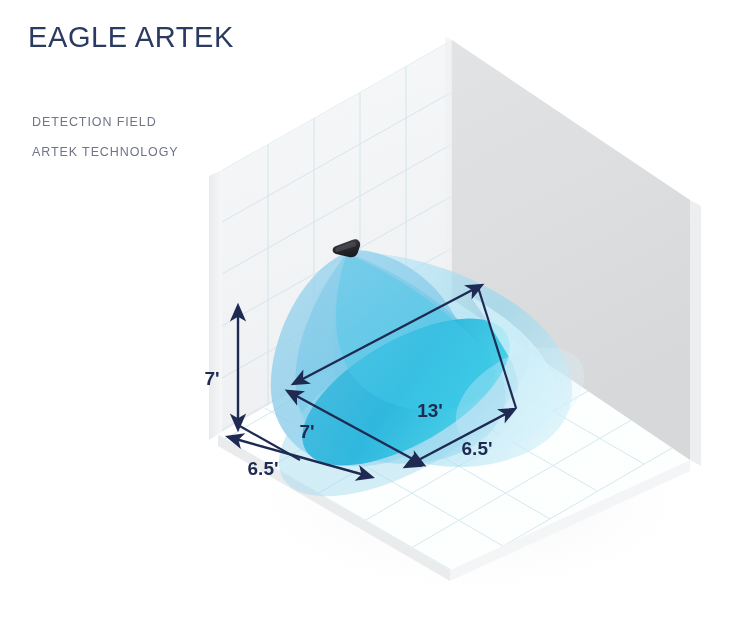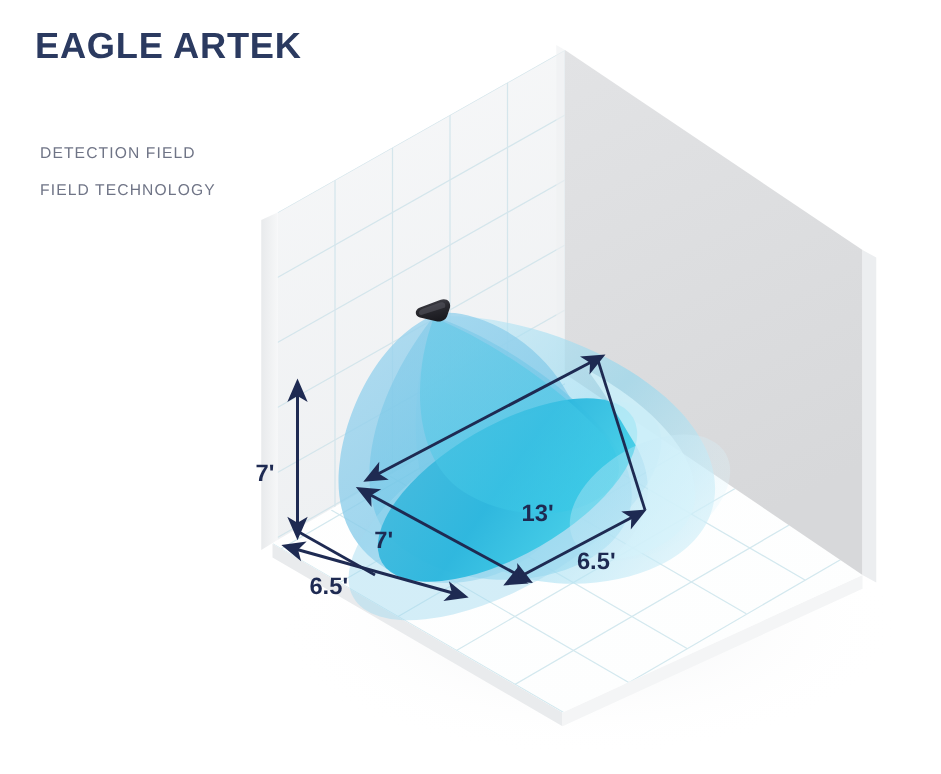--- a/index.html
+++ b/index.html
@@ -27,21 +27,21 @@
   #title-block {
     position: absolute;
     left: 28px;
     top: 20px;
     width: 380px;
   }
   #page-title {
     font-size: 29px;
     letter-spacing: 0.6px;
     color: #2b3a60;
-    font-weight: 700;
+    font-weight: 400;
     margin: 0;
     line-height: 1.2;
   }
   .subtitle-line {
     font-size: 12.5px;
     letter-spacing: 0.9px;
     color: #6f7486;
     margin: 4px;
     font-weight: 400;
   }
@@ -60,21 +60,21 @@
   }
 </style>
 </head>
 <body>
 
 <div id="stage">
 
   <div id="title-block">
     <h1 id="page-title">EAGLE ARTEK</h1>
     <p class="subtitle-line" id="subtitle-1">DETECTION FIELD</p>
-    <p class="subtitle-line" id="subtitle-2">FIELD TECHNOLOGY</p>
+    <p class="subtitle-line" id="subtitle-2">ARTEK TECHNOLOGY</p>
   </div>
 
   <svg id="diagram" width="753" height="619" viewBox="0 0 753 619">
     <defs>
 
       <linearGradient id="gWallLeft" x1="0" y1="0" x2="0.2" y2="1">
         <stop offset="0" stop-color="#f7f8f9"></stop>
         <stop offset="1" stop-color="#eef0f2"></stop>
       </linearGradient>
       <linearGradient id="gWallRight" x1="0" y1="0" x2="0.3" y2="1">

